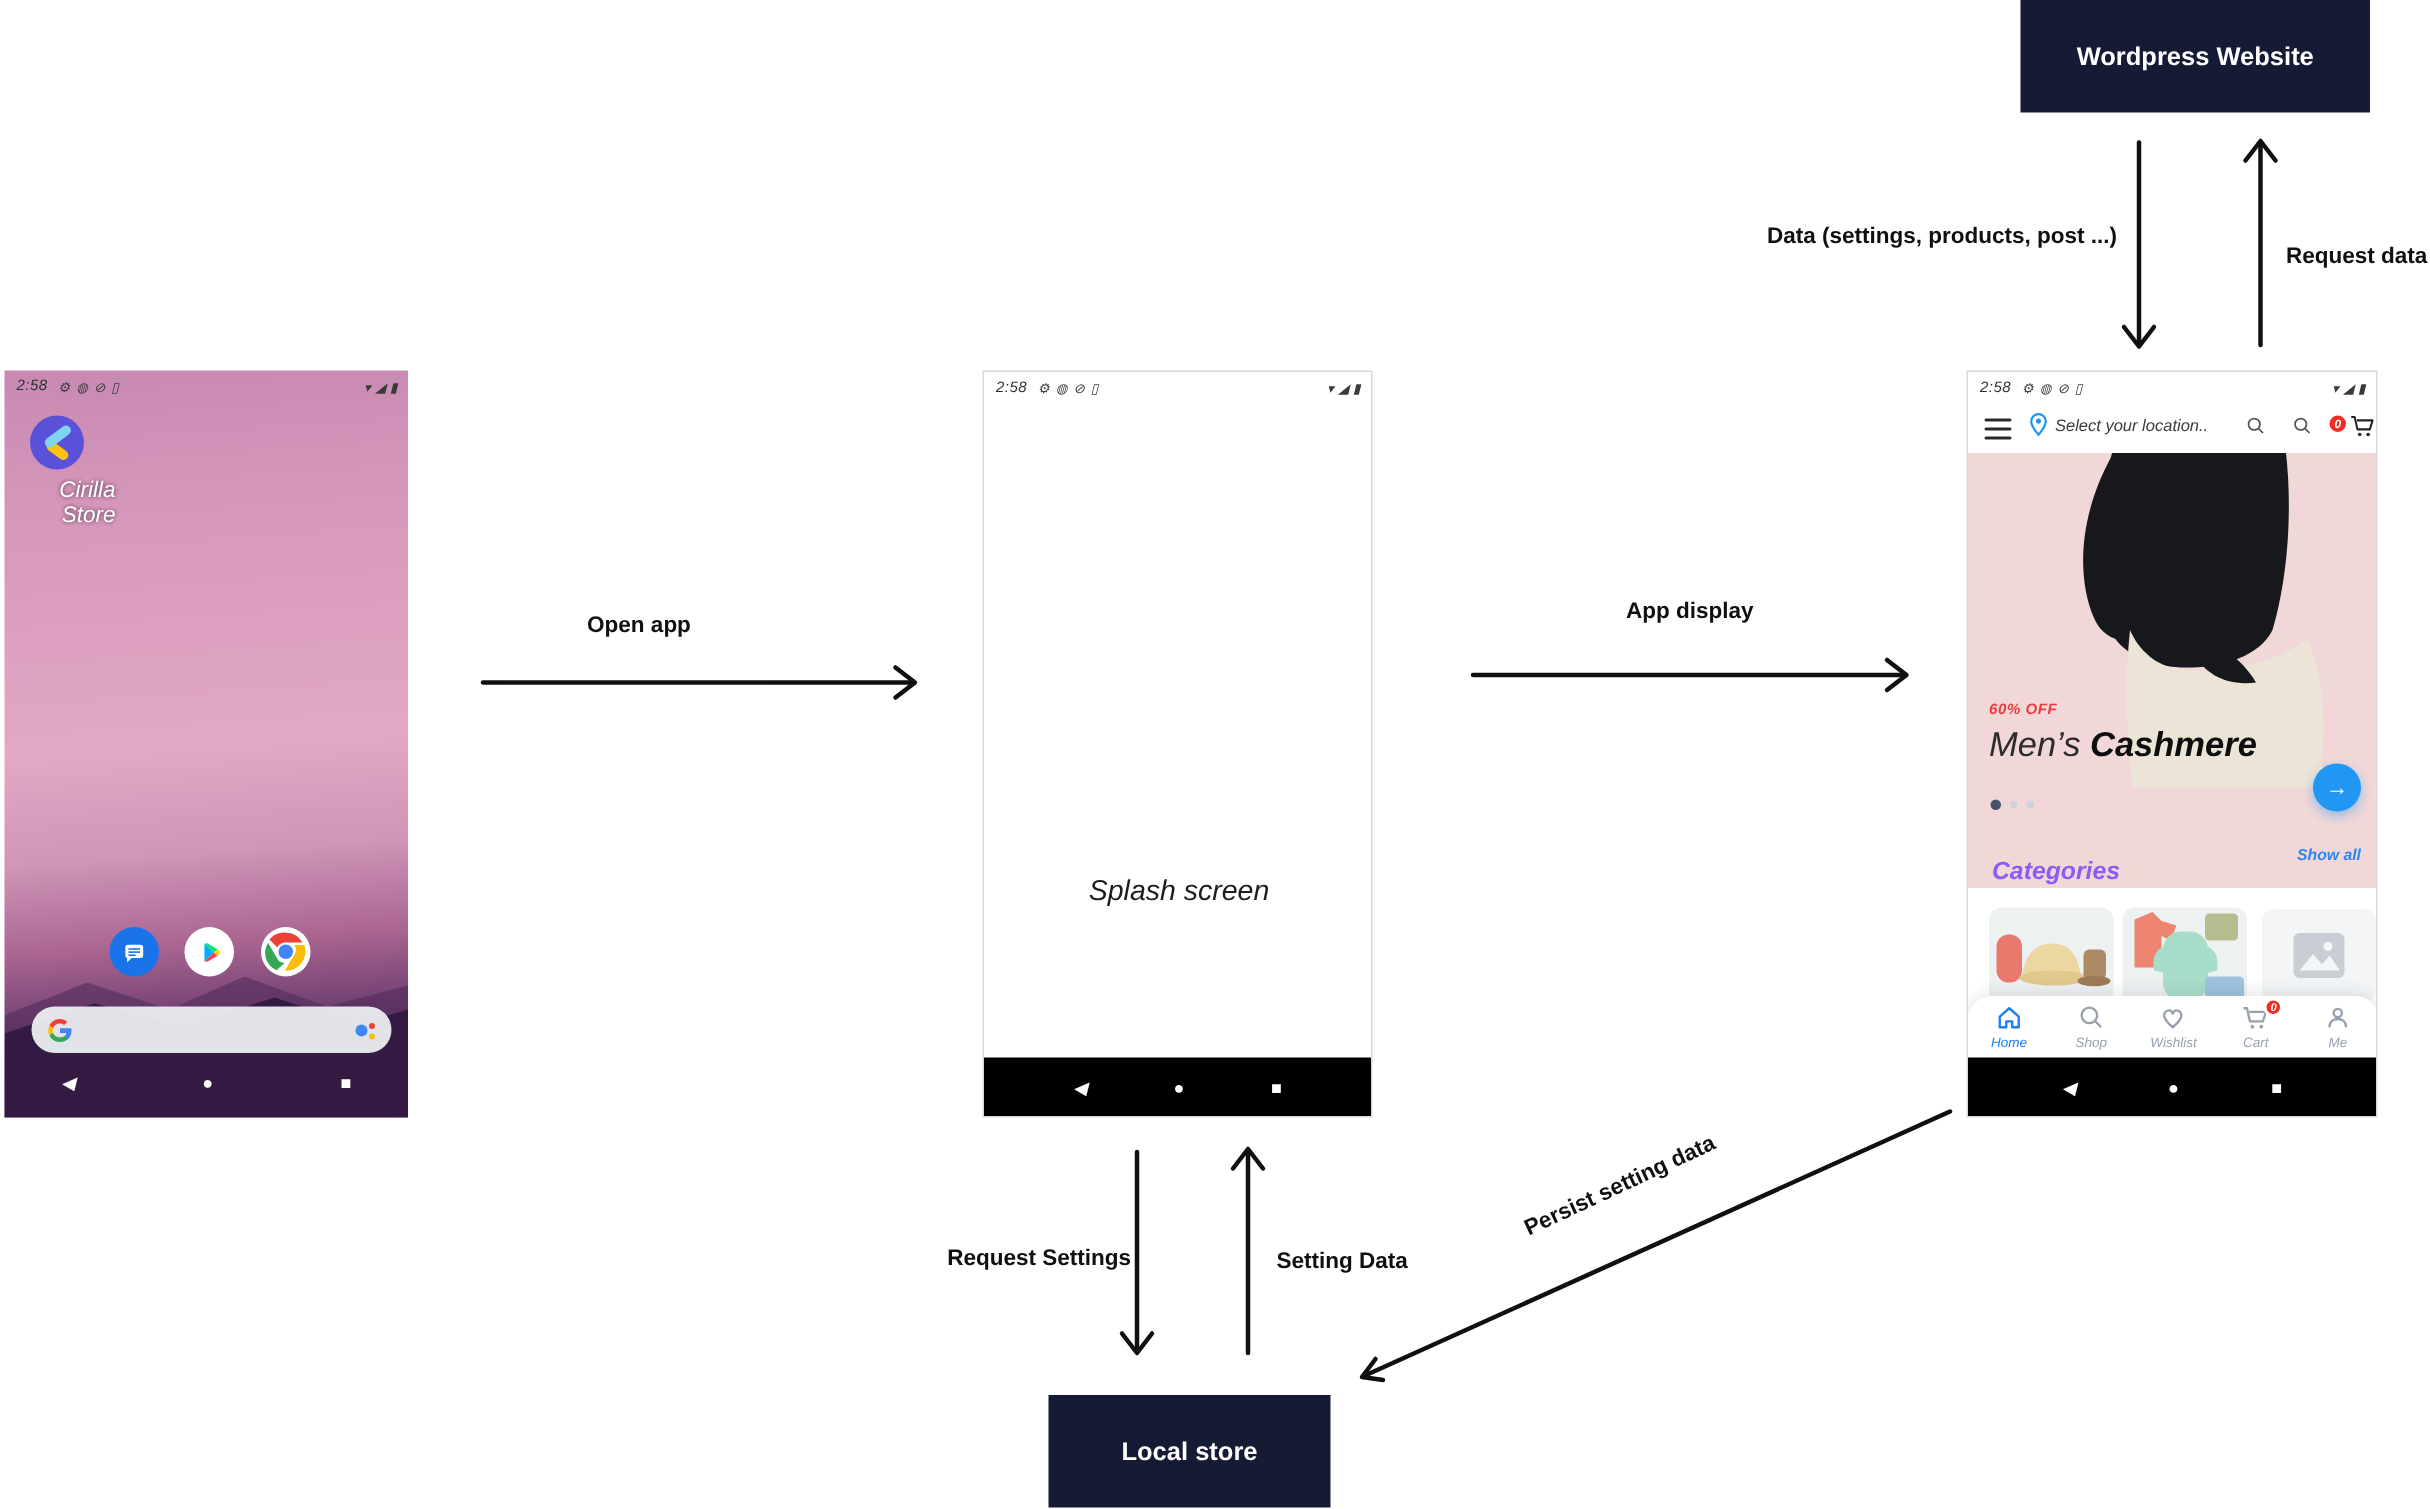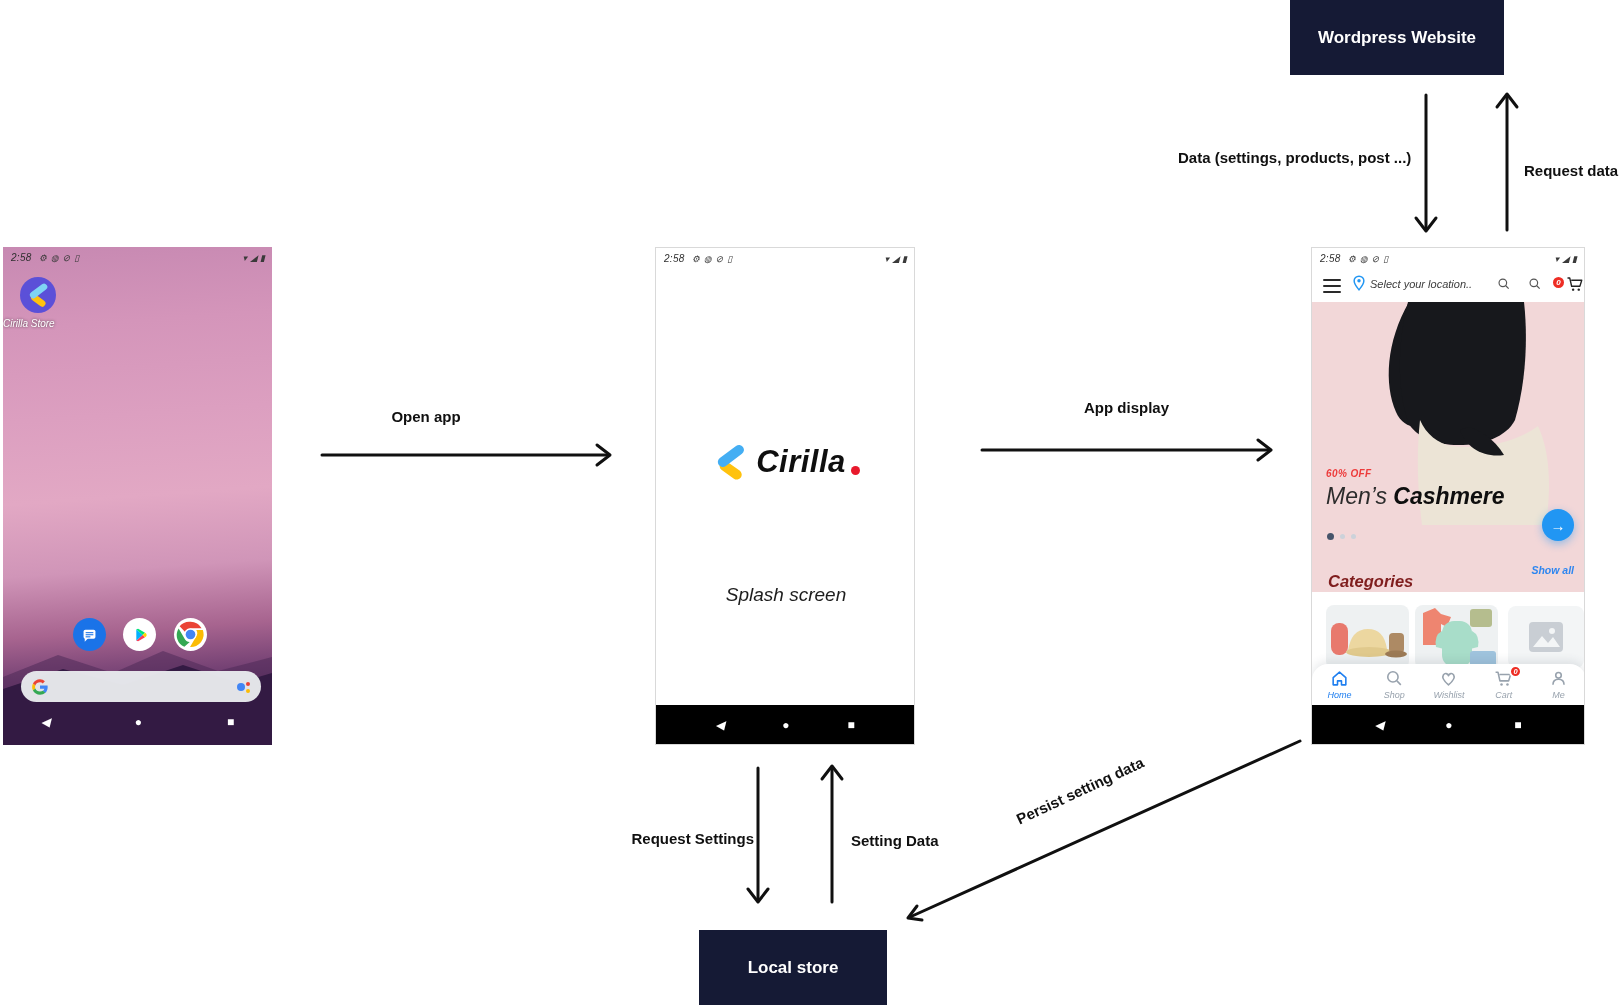--- a/index.html
+++ b/index.html
@@ -4,21 +4,21 @@
 <style>
   html,body{margin:0;padding:0;background:#fff;}
   *{box-sizing:border-box;font-family:"Liberation Sans",sans-serif;}
   #canvas{position:relative;width:1620px;height:1006px;background:#fff;overflow:hidden;}
 
   .abs{position:absolute;}
   .caption{left:47px;top:148px;font-size:21.5px;color:#1b1d21;letter-spacing:.2px;}
 
   .node{background:#151a35;color:#fff;font-weight:700;font-size:17px;
         display:flex;align-items:center;justify-content:center;}
-  .node-wordpress{left:1290px;top:0;width:214px;height:75px;}
+  .node-wordpress{left:1347px;top:0;width:233px;height:75px;}
   .node-localstore{left:699px;top:930px;width:188px;height:75px;}
 
   .arrow-label{font-weight:700;font-size:15px;color:#101010;text-align:center;}
   .lbl-open{left:376px;top:408px;width:100px;}
   .lbl-display{left:1064px;top:399px;width:125px;}
   .lbl-data{left:1178px;top:149px;width:234px;text-align:left;}
   .lbl-reqdata{left:1524px;top:162px;width:96px;text-align:left;}
   .lbl-reqset{left:620px;top:830px;width:134px;text-align:right;}
   .lbl-setdata{left:851px;top:832px;width:95px;text-align:left;}
   .lbl-persist{left:992px;top:782px;width:176px;transform:rotate(-25deg);}
@@ -38,21 +38,21 @@
   .statusbar{position:absolute;left:0;top:0;width:100%;height:18px;padding:3px 7px 0 8px;
      display:flex;align-items:center;font-size:10px;color:#2e2e2e;}
   .statusbar .time{margin-right:7px;letter-spacing:.3px;}
   .statusbar .g{font-size:9px;margin-right:4px;color:#3a3a3a;}
   .statusbar .spacer{flex:1;}
   .statusbar .g.r{margin-right:0;margin-left:3px;font-size:9px;}
 
   
   .p1-appicon{left:17px;top:30px;width:36px;height:36px;border-radius:50%;
      background:#5b50d8;display:flex;align-items:center;justify-content:center;}
-  .p1-applabel{left:0;top:71px;width:74px;text-align:left;font-size:10px;color:#fff;
+  .p1-applabel{left:0;top:71px;width:74px;text-align:right;font-size:15px;color:#fff;
      text-shadow:0 0 3px rgba(0,0,0,.65);}
   .p1-mountains{left:0;bottom:0;width:269px;height:120px;}
   .dock-icon{width:33px;height:33px;border-radius:50%;top:371px;
      display:flex;align-items:center;justify-content:center;}
   .p1-msg{left:70px;background:#1a73e8;}
   .p1-play{left:120px;background:#fff;}
   .p1-chrome{left:171px;background:#fff;}
   .p1-search{left:18px;top:424px;width:240px;height:31px;border-radius:16px;
      background:rgba(233,235,238,.96);display:flex;align-items:center;padding:0 11px;}
   .p1-search .sp{flex:1;}
@@ -83,21 +83,21 @@
   .p3-hero{left:0;top:54px;width:274px;height:290px;background:#f2d7d8;overflow:hidden;}
   .hero-off{left:14px;top:166px;color:#ed3b3b;font-weight:700;font-size:10px;letter-spacing:.4px;}
   .hero-title{left:14px;top:181px;font-size:23px;color:#2b2b2b;white-space:nowrap;}
   .hero-title b{color:#0e0e0e;font-weight:700;}
   .next-btn{left:230px;top:261px;width:32px;height:32px;border-radius:50%;background:#2196f3;
      color:#fff;display:flex;align-items:center;justify-content:center;font-size:15px;
      box-shadow:0 3px 8px rgba(33,150,243,.45);}
   .dots{left:15px;top:285px;display:flex;align-items:center;}
   .dots .d1{width:7px;height:7px;border-radius:4px;background:#46546a;}
   .dots .d{width:5px;height:5px;border-radius:3px;background:#ccd2da;margin-left:6px;}
-  .cat-title{left:16px;top:324px;font-size:16.5px;font-weight:700;color:#7f1d1d;}
+  .cat-title{left:16px;top:324px;font-size:16.5px;font-weight:700;color:#8b5cf6;}
   .show-all{left:0;top:316px;width:262px;text-align:right;font-size:10.5px;font-weight:600;color:#2e86f0;}
   .card{top:357px;height:64px;border-radius:8px;background:#eef1f2;overflow:hidden;}
   .card1{left:14px;width:83px;} .card2{left:103px;width:83px;}
   .card3{left:196px;width:76px;height:62px;top:358px;background:#f3f5f6;
      display:flex;align-items:center;justify-content:center;}
   .p3-nav{left:0;top:416px;width:274px;height:43px;background:#fff;
      border-radius:16px 16px 0 0;box-shadow:0 -3px 10px rgba(60,70,90,.12);
      display:flex;align-items:flex-start;padding-top:5px;}
   .nav-item{width:20%;display:flex;flex-direction:column;align-items:center;position:relative;color:#98a2ad;}
   .nav-item .nl{font-size:9px;margin-top:2px;}
@@ -229,28 +229,20 @@
       <span class="time">2:58</span>
       <span class="g">⚙</span>
       <span class="g">◍</span>
       <span class="g">⊘</span>
       <span class="g">▯</span>
       <span class="spacer"></span>
       <span class="g r">▾</span>
       <span class="g r">◢</span>
       <span class="g r">▮</span>
     </div>
-    <div class="abs p2-logo">
-      <svg width="36" height="36" viewBox="0 0 40 40">
-        <line x1="14" y1="24.5" x2="27.5" y2="34" stroke="#ffc20e" stroke-width="11" stroke-linecap="round"></line>
-        <line x1="30" y1="6.5" x2="12" y2="20" stroke="#44aef3" stroke-width="11" stroke-linecap="round"></line>
-      </svg>
-      <span class="word">Cirilla</span>
-      <span class="dot"></span>
-    </div>
     <div class="abs p2-caption">Splash screen</div>
     <div class="blackbar">
       <span class="navglyph">◀</span>
       <span class="navglyph">●</span>
       <span class="navglyph">■</span>
     </div>
   </div>
 
   <div class="abs phone phone3">
     <div class="statusbar">

